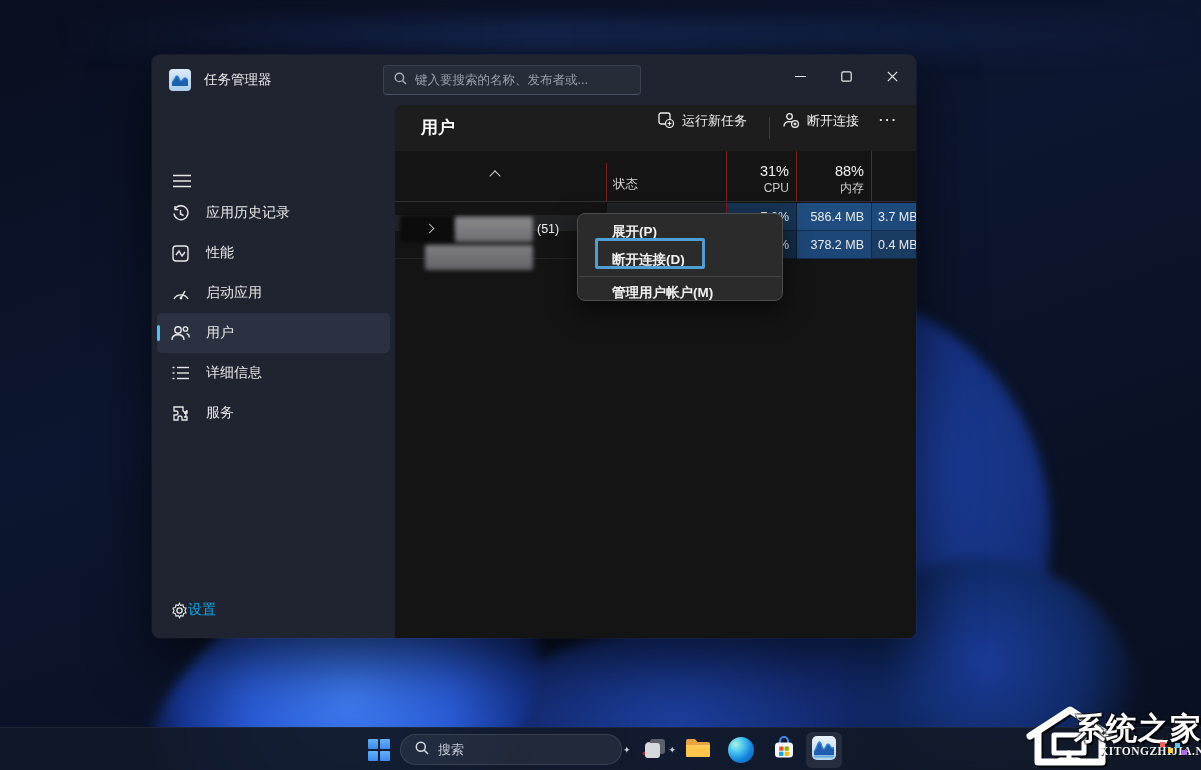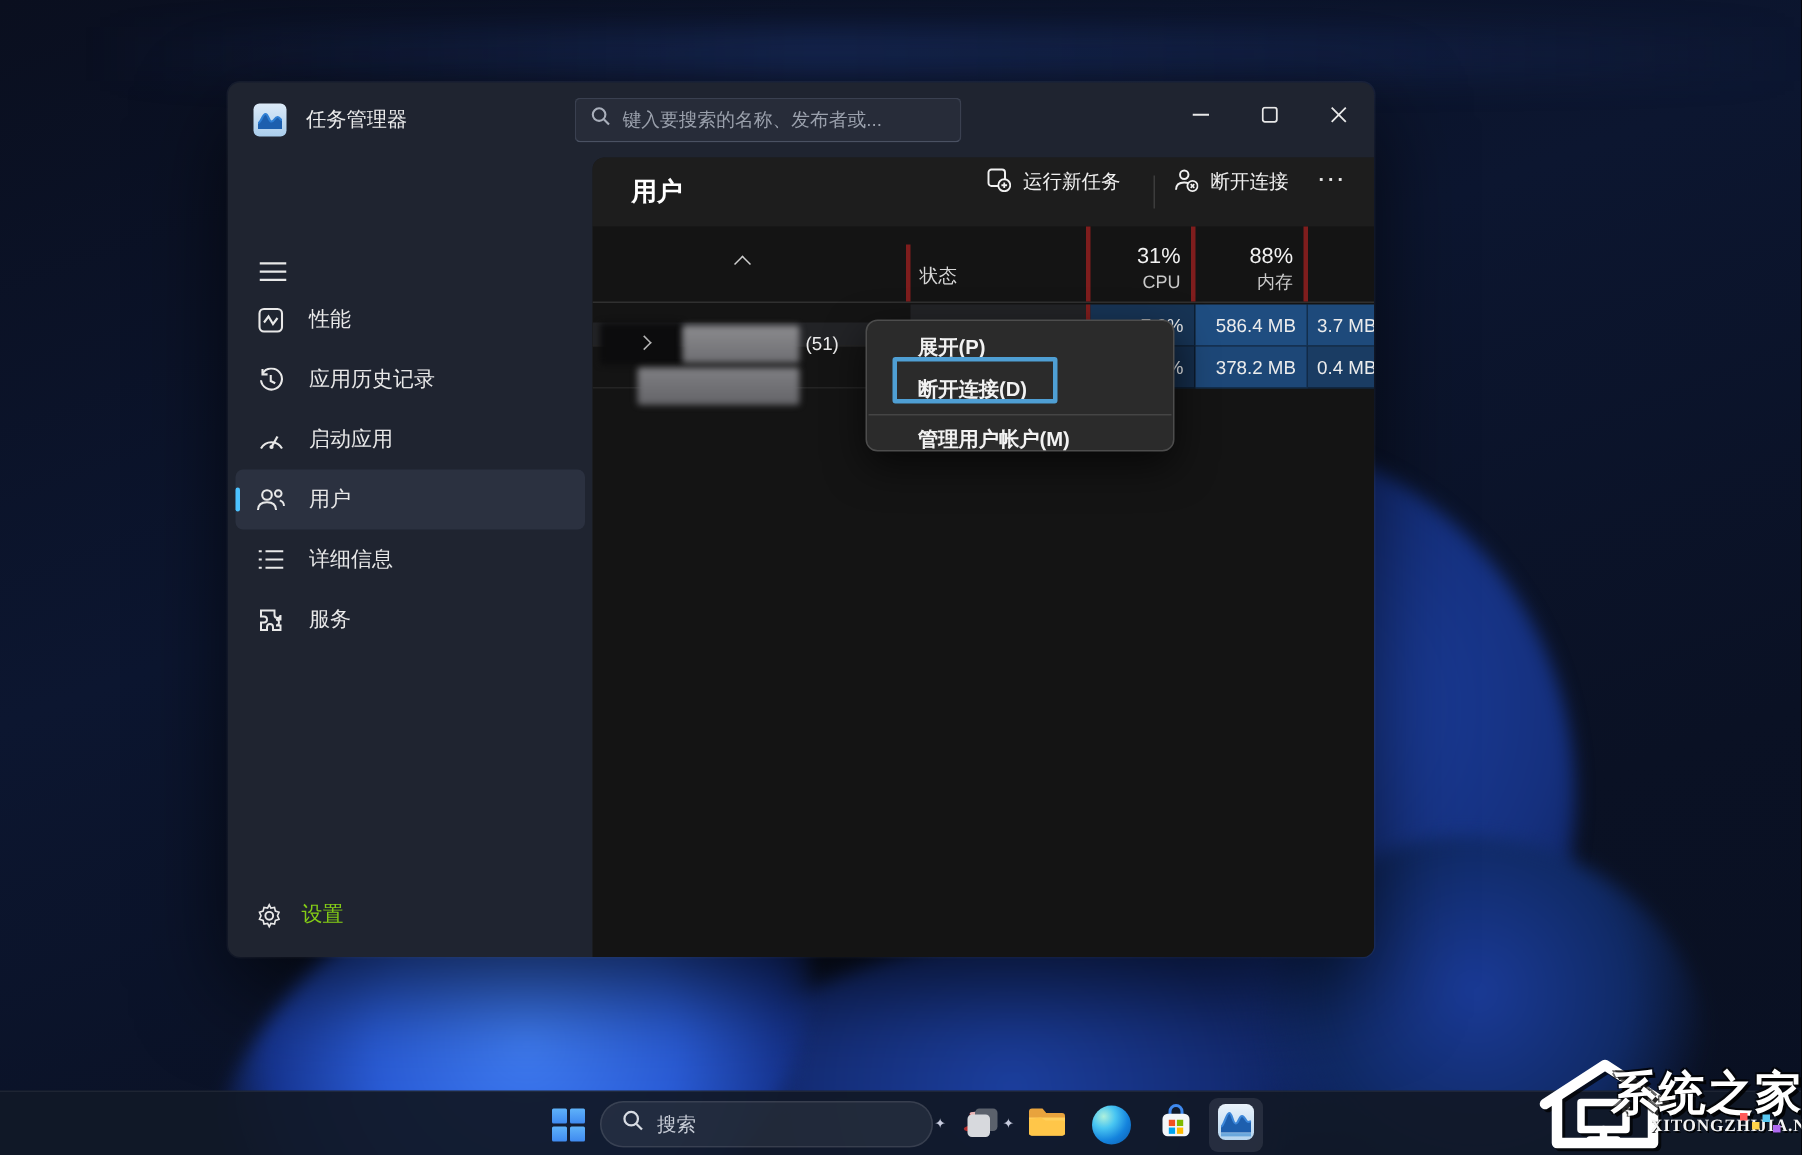--- a/index.html
+++ b/index.html
@@ -42,35 +42,35 @@
   
   .sidebar { position:absolute; left:0; top:50px; width:243px; height:533px; }
   .hamburger { position:absolute; left:12px; top:58px; width:36px; height:36px; border-radius:4px;
                display:flex; align-items:center; justify-content:center; }
   .nav { position:absolute; left:0; top:88px; width:243px; }
   .nav-item { position:relative; height:40px; margin:0 5px; border-radius:5px; display:flex; align-items:center; gap:16px; padding-left:14px; color:#e8e8e8; font-size:14px; }
   .nav-item.sel { background:#2b3140; }
   .nav-item.sel::before { content:""; position:absolute; left:0; top:12px; width:3px; height:16px; border-radius:2px; background:#4cc2ff; }
   .nav-item .nicon { width:19px; height:19px; flex:0 0 19px; display:flex; align-items:center; justify-content:center; }
   .settings-item { position:absolute; left:5px; bottom:9px; width:233px; height:38px; border-radius:5px;
-                   display:flex; align-items:center; gap:13px; padding-left:14px; color:#84cc16; font-size:14px; }
+                   display:flex; align-items:center; gap:0; padding-left:14px; color:#0ea5e9; font-size:14px; }
   .nicon svg, .hamburger svg { display:block; }
 
   
   .content { position:absolute; left:243px; top:50px; width:521px; height:533px; background:#1a1a1a; border-radius:8px 0 0 0; overflow:hidden; }
   .toolbar { position:absolute; left:0; top:0; width:521px; height:46px; background:#1d1d1d; }
   .page-title { position:absolute; left:26px; top:0; height:46px; line-height:46px; font-size:17px; font-weight:700; color:#fff; }
   .act { position:absolute; top:7px; height:32px; display:flex; gap:8px; border-radius:4px; color:#f0f0f0; font-size:13px; padding:0 8px; }
   .act.run { left:255px; } .act.disc { left:380px; }
   .act-div { position:absolute; left:374px; top:12px; width:1px; height:22px; background:#3c3c3c; }
   .act.more { left:476px; letter-spacing:2px; font-weight:700; color:#e8e8e8; }
 
   .tablewrap { position:absolute; left:0; top:46px; width:521px; height:487px; background:#141414; }
   .thead { position:absolute; left:0; top:0; width:560px; height:51px; display:flex; border-bottom:1px solid #303030; }
-  .tcol { border-right:3px solid #7f1d1d; position:relative; }
+  .tcol { border-right:1px solid #7f1d1d; position:relative; }
   .c-name { width:212px;margin-top:12px; } .c-status { width:120px; } .c-cpu { width:70px; } .c-mem { width:75px; } .c-disk { width:83px; border-right:none; }
   .hstack { position:absolute; right:7px; bottom:5px; text-align:right; }
   .hstack .v { font-size:14.5px; color:#f2f2f2; display:block; line-height:18px; }
   .hstack .l { font-size:12px; color:#c9c9c9; display:block; line-height:16px; }
   .hstatus { position:absolute; left:6px; bottom:8px; font-size:12.5px; color:#d6d6d6; }
   .sortcaret { position:absolute; left:96px; top:7px; width:9px; height:9px; }
   .sortcaret::before { content:""; position:absolute; left:0; top:2px; width:7px; height:7px; border-left:1.6px solid #cfcfcf; border-top:1.6px solid #cfcfcf; transform:rotate(45deg); }
 
   .trow { position:absolute; left:0; width:560px; height:28px; display:flex; font-size:12.5px; color:#ececec; }
   .trow.r1 { top:52px; } .trow.r2 { top:80px; }
@@ -180,36 +180,36 @@
               <line x1="0" y1="12.5" x2="18" y2="12.5"></line>
             </g>
           </svg>
       </div>
       <div class="nav">
 
 
         <div class="nav-item">
           <span class="nicon">
               <svg width="17" height="17" viewBox="0 0 17 17">
-                <rect x="1" y="1" width="15" height="15" rx="3" fill="none" stroke="#e8e8e8" stroke-width="1.4"></rect>
-                <path d="M4 10 L7 6 L10 11 L13 7" fill="none" stroke="#e8e8e8" stroke-width="1.4"></path>
-              </svg>
-            </span>
-          <span>性能</span>
-        </div>
-
-        <div class="nav-item">
-          <span class="nicon">
-              <svg width="17" height="17" viewBox="0 0 17 17">
                 <path d="M3 4 A7 7 0 1 1 2 8.5" fill="none" stroke="#e8e8e8" stroke-width="1.4"></path>
                 <path d="M3 1 L3 4.6 L6.4 4.6" fill="none" stroke="#e8e8e8" stroke-width="1.4"></path>
                 <path d="M8.5 5 L8.5 9 L11.5 10.5" fill="none" stroke="#e8e8e8" stroke-width="1.4"></path>
               </svg>
             </span>
           <span>应用历史记录</span>
+        </div>
+
+        <div class="nav-item">
+          <span class="nicon">
+              <svg width="17" height="17" viewBox="0 0 17 17">
+                <rect x="1" y="1" width="15" height="15" rx="3" fill="none" stroke="#e8e8e8" stroke-width="1.4"></rect>
+                <path d="M4 10 L7 6 L10 11 L13 7" fill="none" stroke="#e8e8e8" stroke-width="1.4"></path>
+              </svg>
+            </span>
+          <span>性能</span>
         </div>
 
         <div class="nav-item">
           <span class="nicon">
               <svg width="18" height="15" viewBox="0 0 18 15">
                 <path d="M2 13 A8 8 0 0 1 16 13" fill="none" stroke="#e8e8e8" stroke-width="1.4"></path>
                 <line x1="9" y1="12" x2="13" y2="5" stroke="#e8e8e8" stroke-width="1.5"></line>
                 <circle cx="9" cy="12" r="1.4" fill="#e8e8e8"></circle>
               </svg>
             </span>

